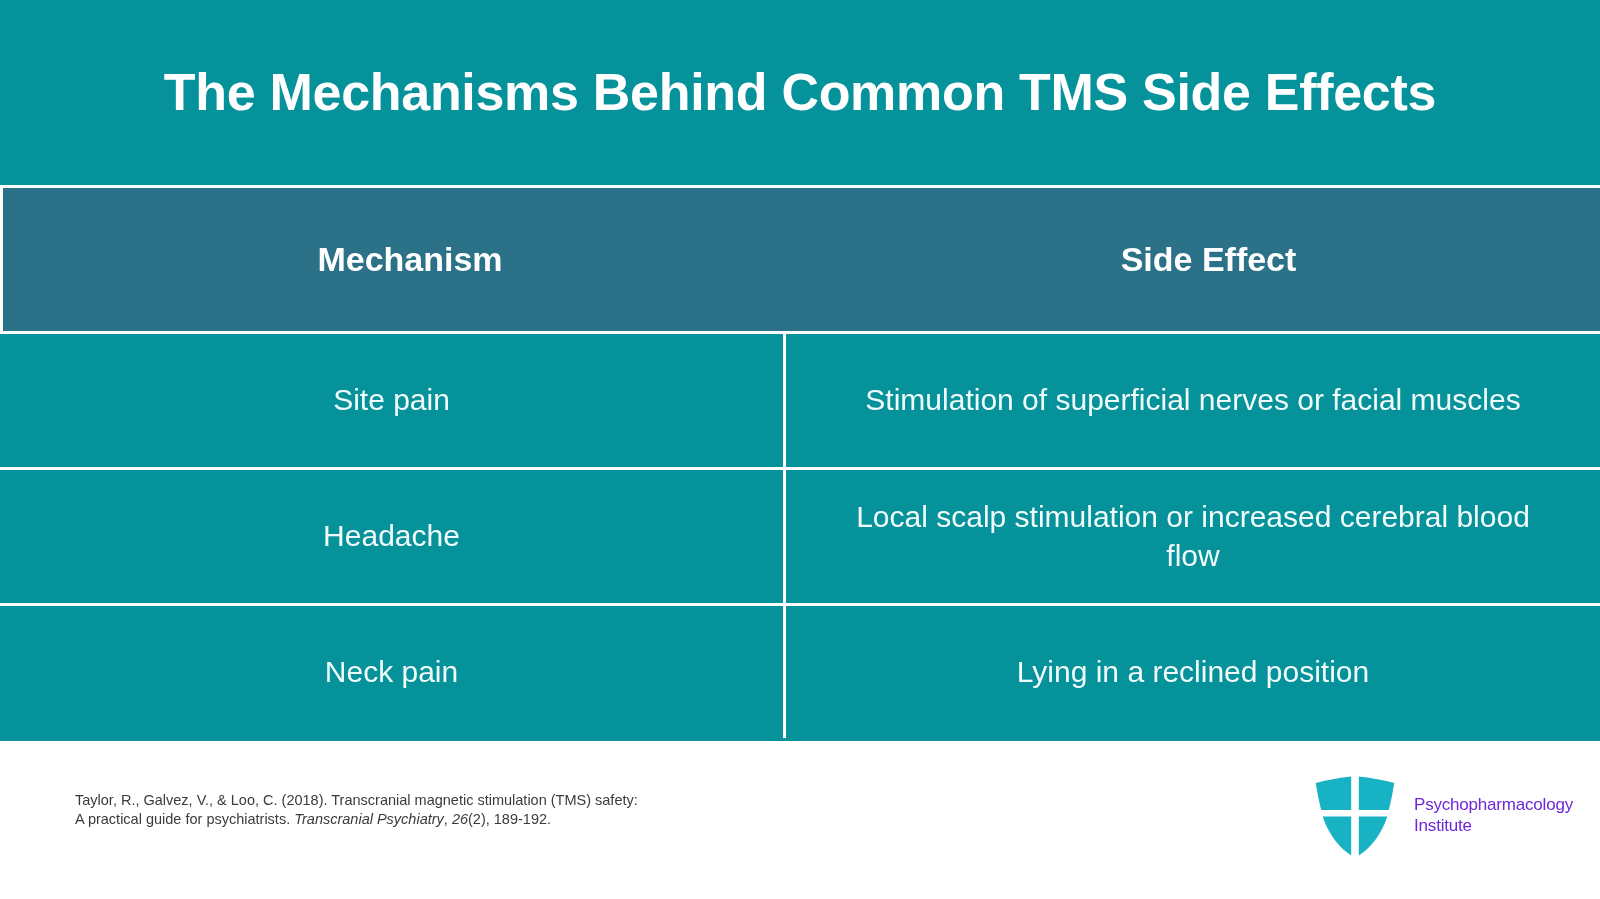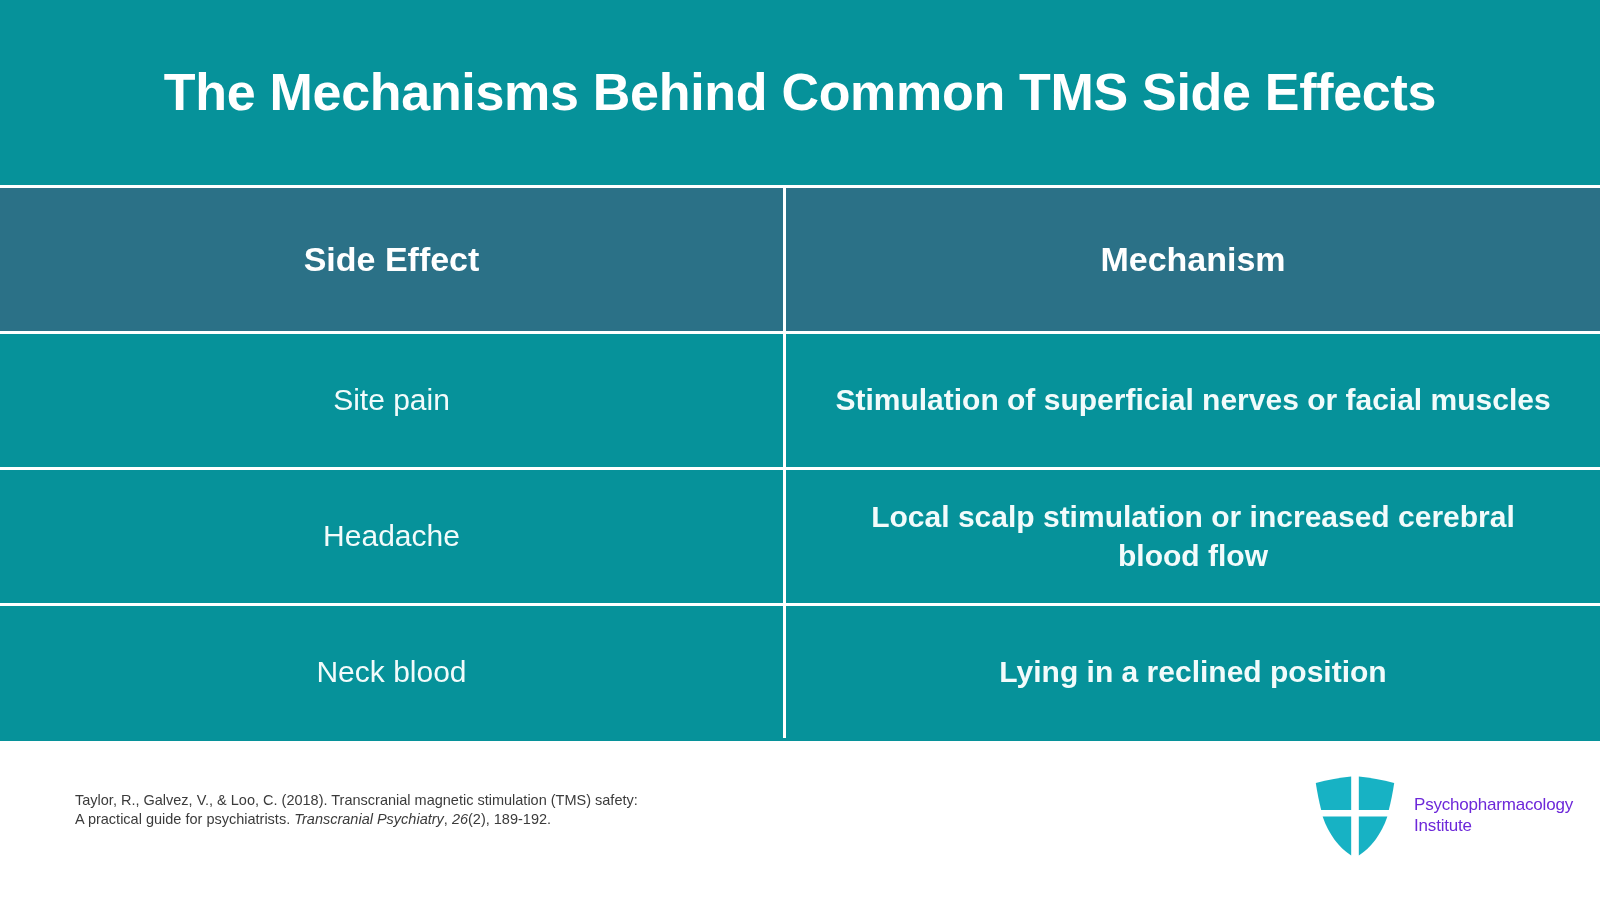--- a/index.html
+++ b/index.html
@@ -106,21 +106,21 @@
     letter-spacing: 0px;
     line-height: 1.15;
   }
   .td-text {
     color: #f2fbfb;
     font-size: 30px;
     font-weight: normal;
     line-height: 1.28;
     max-width: 700px;
   }
-  .cell-right .td-text { max-width: 720px; font-weight: bold; }
+  .cell-right .td-text { max-width: 720px; }
 
   
   .footer {
     position: absolute;
     left: 0;
     top: 741px;
     width: 1600px;
     height: 158px;
     background: #ffffff;
     margin-left: 31px;
@@ -169,26 +169,26 @@
 <div class="slide">
 
   <div class="title-banner">
     <h1 class="slide-title">The Mechanisms Behind Common TMS Side Effects</h1>
   </div>
 
   <div class="table-wrap">
     <div class="table">
 
       <div class="trow thead-row">
+        <div class="cell cell-right">
+          <span class="th-text">Mechanism</span>
+        </div>
         <div class="cell cell-left">
           <span class="th-text">Side Effect</span>
         </div>
-        <div class="cell cell-right">
-          <span class="th-text">Mechanism</span>
-        </div>
       </div>
 
       <div class="trow trow-body row-1">
         <div class="cell cell-left">
           <span class="td-text">Site pain</span>
         </div>
         <div class="cell cell-right">
           <span class="td-text">Stimulation of superficial nerves or facial muscles</span>
         </div>
       </div>
@@ -197,21 +197,21 @@
         <div class="cell cell-left">
           <span class="td-text">Headache</span>
         </div>
         <div class="cell cell-right">
           <span class="td-text">Local scalp stimulation or increased cerebral blood flow</span>
         </div>
       </div>
 
       <div class="trow trow-body row-3">
         <div class="cell cell-left">
-          <span class="td-text">Neck blood</span>
+          <span class="td-text">Neck pain</span>
         </div>
         <div class="cell cell-right">
           <span class="td-text">Lying in a reclined position</span>
         </div>
       </div>
 
     </div>
   </div>
 
   <div class="footer">

